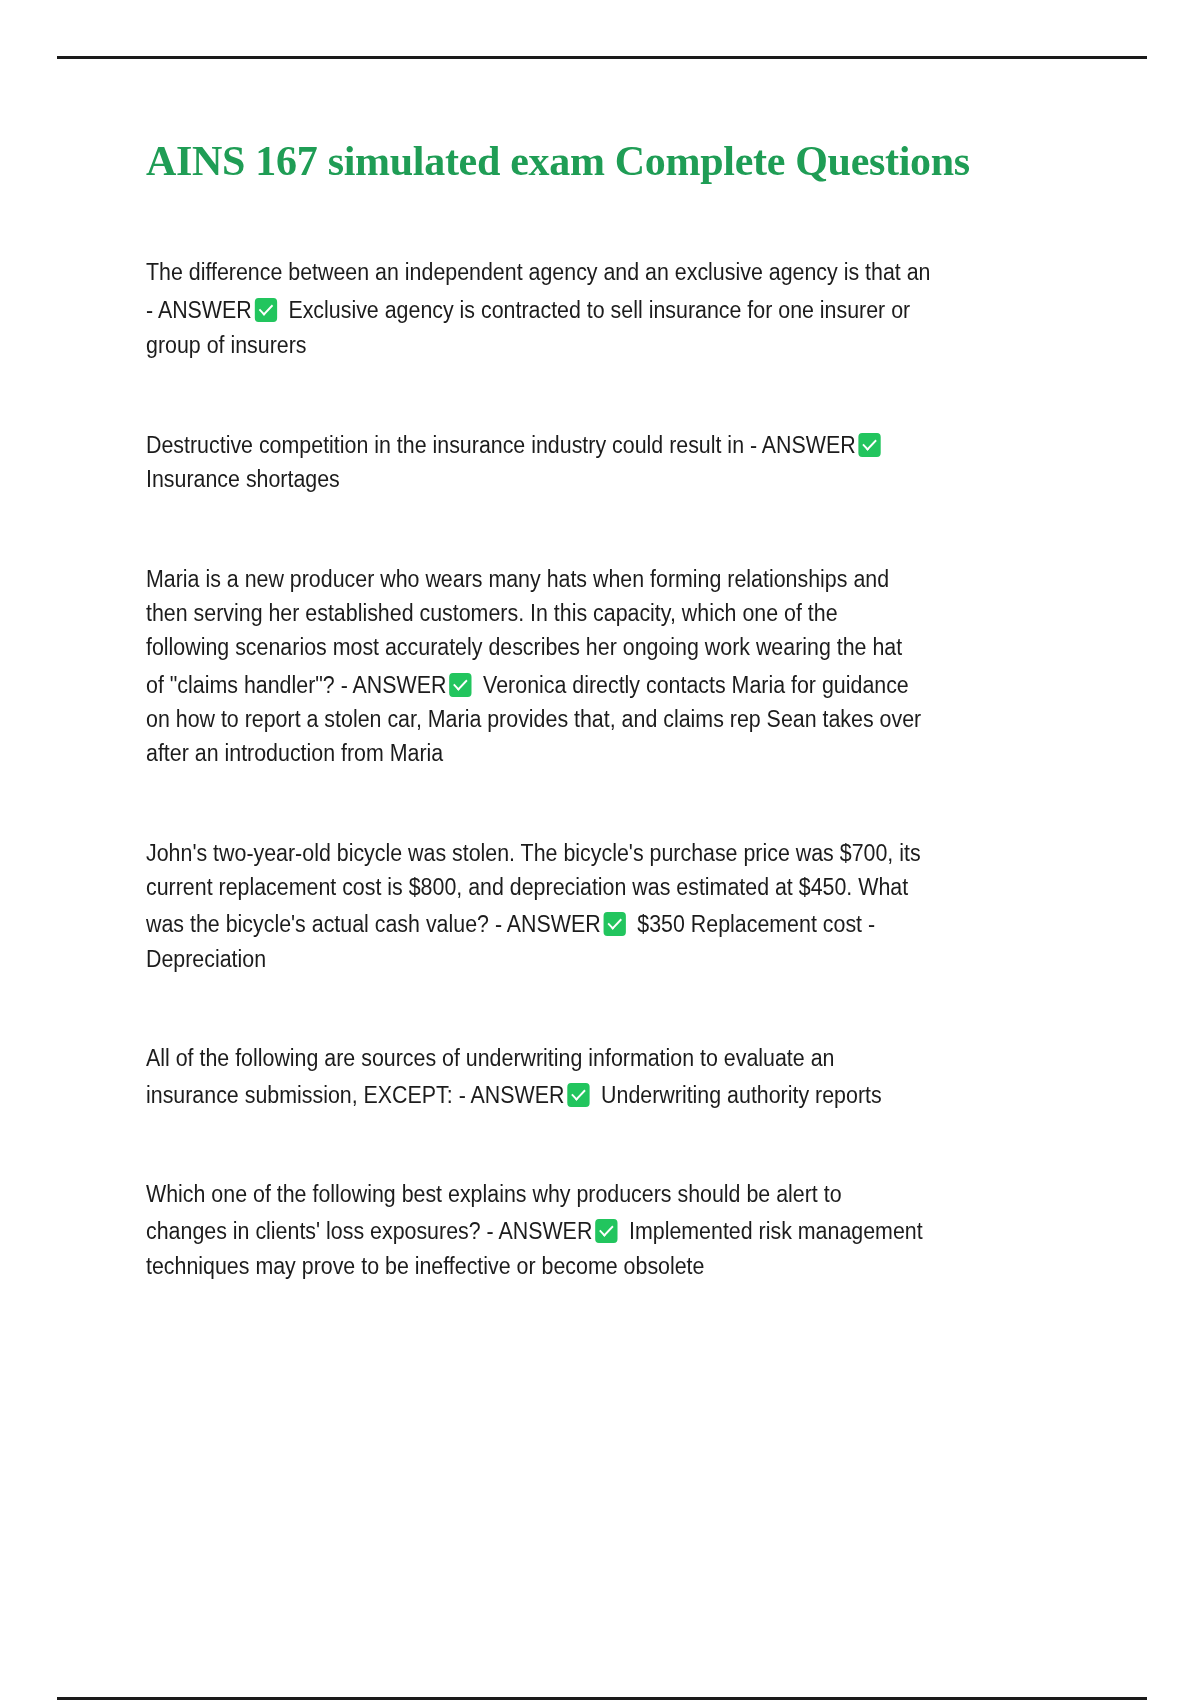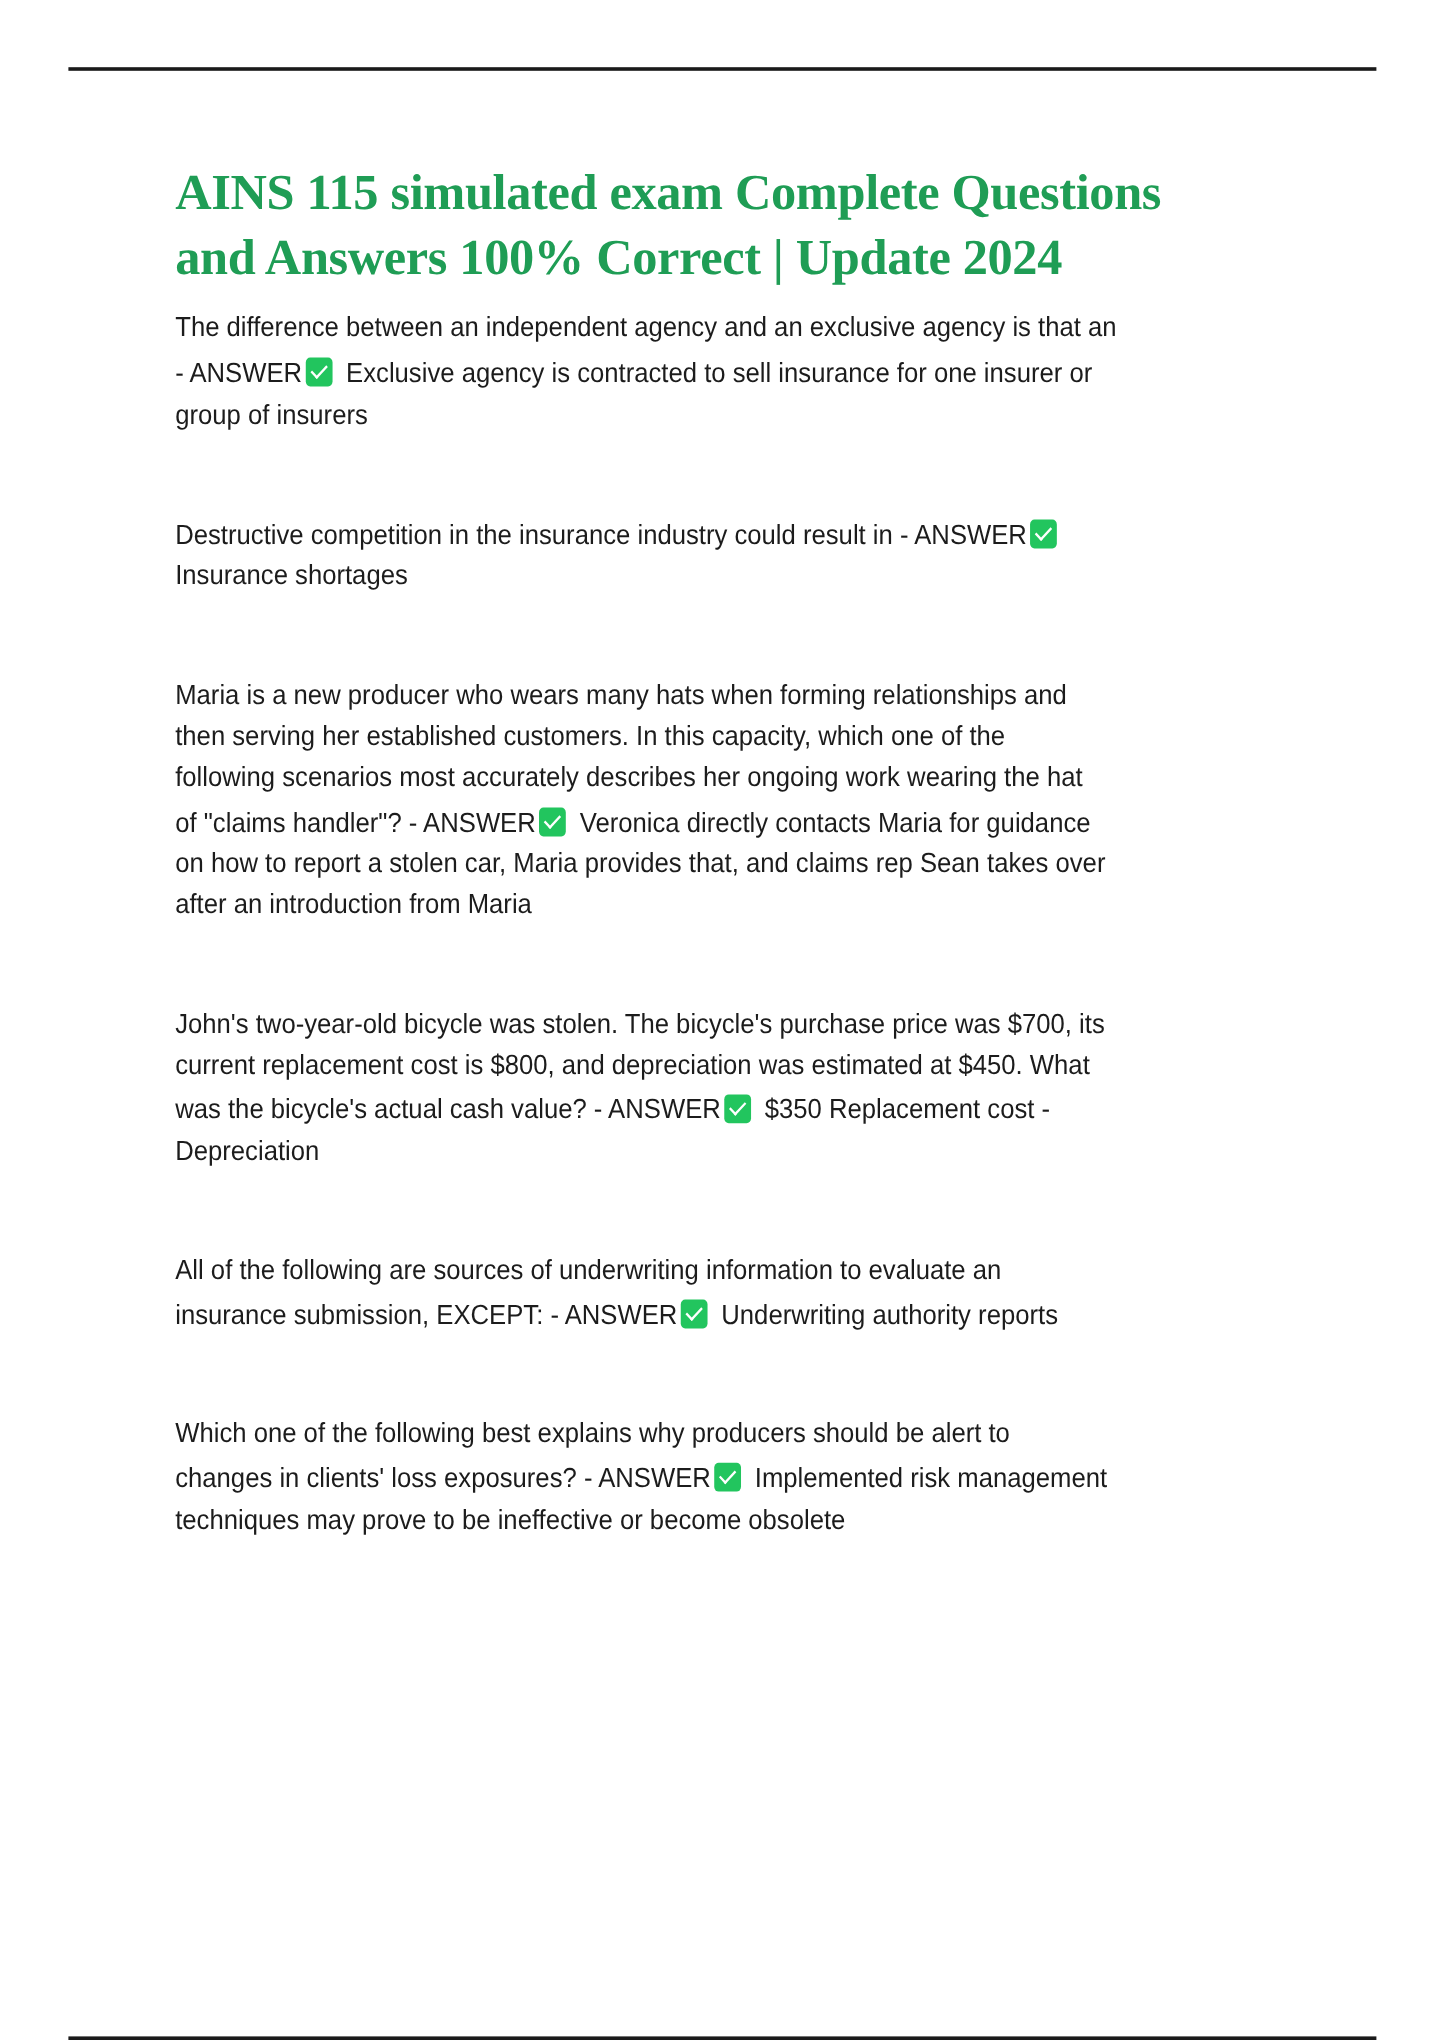--- a/index.html
+++ b/index.html
@@ -15,22 +15,21 @@
            vertical-align:-4px; margin:0 6px 0 3px; position:relative; }
   .check::after { content:""; position:absolute; left:8px; top:3px; width:6px; height:12px;
                   border:solid #ffffff; border-width:0 2.5px 2.5px 0; transform:rotate(45deg); }
 </style>
 </head>
 <body>
 
 <div class="rule" style="top:56px;"></div>
 
 <h1 class="title" style="top:134px;">
-  <span>AINS 115 simulated exam Complete Questions</span><br>
-  <span>and Answers 100% Correct | Update 2024</span>
+  <span>AINS 167 simulated exam Complete Questions</span><br>
 </h1>
 
 <div>
   <div class="line" style="top:257px;">The difference between an independent agency and an exclusive agency is that an</div>
   <div class="line" style="top:295px;">
     <span>- ANSWER</span><span class="check"></span><span> Exclusive agency is contracted to sell insurance for one insurer or</span>
   </div>
   <div class="line" style="top:330px;">group of insurers</div>
 </div>
 

